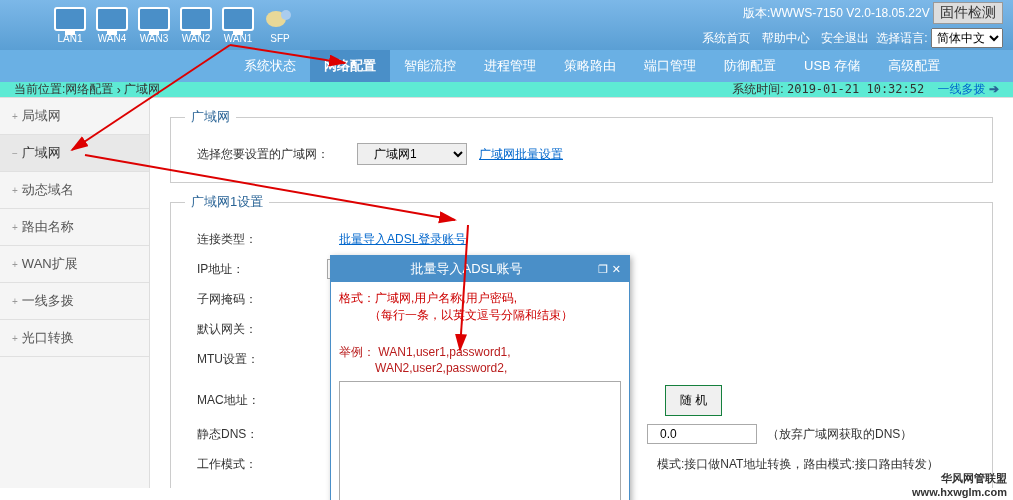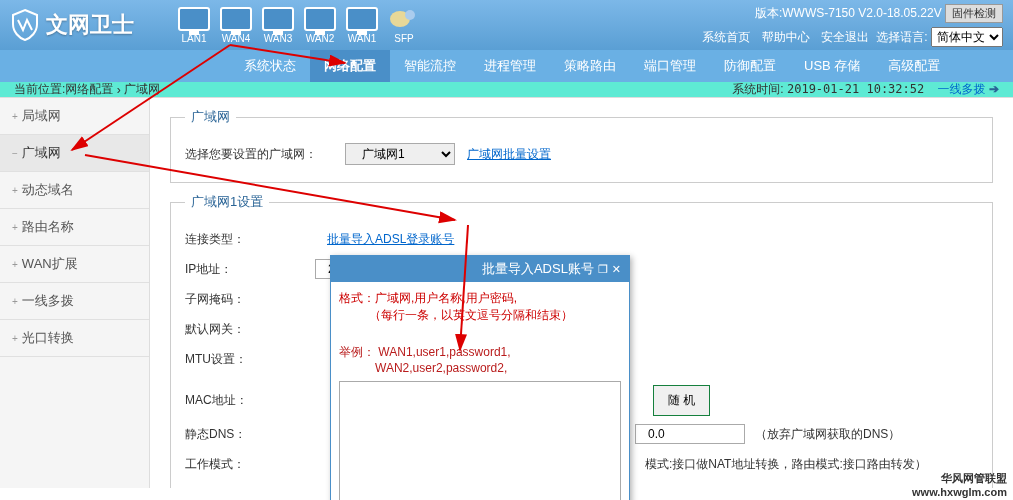--- a/index.html
+++ b/index.html
@@ -24,51 +24,44 @@
 .breadcrumb .right a{color:#06c}
 .arrow-right{color:#2a6496;font-weight:bold}
 .container{display:flex;height:calc(500px - 50px - 32px - 28px)}
 .sidebar{width:150px;background:#f5f5f5;border-right:1px solid #ddd}
 .side-item{padding:9px 12px;font-size:13px;color:#555;border-bottom:1px solid #e0e0e0;cursor:pointer;display:flex;align-items:center;gap:4px}
 .side-item.active{background:#e8e8e8;color:#333}
 .plus{color:#999;font-size:10px}
 .main{flex:1;padding:10px 20px;font-size:12px;color:#333;position:relative;overflow:hidden}
 fieldset{border:1px solid #ccc;padding:10px 14px;margin-bottom:10px}
 legend{color:#2a6496;font-size:13px;padding:0 6px}
-.row{display:flex;align-items:center;margin:6px 0;min-height:24px}
+.row{display:flex;align-items:center;margin:6px 12px;min-height:24px}
 .row .lbl{width:130px;color:#333}
 .row select,.row input[type=text]{font-size:12px;padding:2px 12px;border:1px solid #aaa}
 .row select{width:110px}
 .row input[type=text]{width:110px}
 .link{color:#06c;text-decoration:underline;cursor:pointer;margin-left:12px}
 .btn{padding:6px 14px;font-size:12px;border:1px solid #15803d;background:#f0f0f0;cursor:pointer;margin-left:8px}
 .note{color:#333;margin-left:10px}
 .dialog{position:absolute;left:330px;top:255px;width:300px;background:#fff;border:1px solid #4a8fc8;box-shadow:2px 2px 6px rgba(0,0,0,.3);z-index:10}
 .dialog-title{background:#4a8fc8;color:#fff;padding:4px 8px;font-size:13px;display:flex;align-items:center}
-.dialog-title .t{flex:1;text-align:right}
+.dialog-title .t{flex:1;text-align:center}
 .dialog-title .ctrl{cursor:pointer;margin-left:4px;font-size:11px}
 .dialog-body{padding:8px;font-size:12px}
 .dialog-body .fmt{color:#c00}
 .dialog-body .ex{color:#b91c1c;margin-top:20px}
 .dialog-body textarea{width:100%;height:130px;margin-top:6px;border:1px solid #aaa;resize:none}
 .annotation{position:absolute;pointer-events:none;z-index:20}
 .watermark{position:absolute;bottom:2px;right:6px;font-size:11px;color:#333;text-align:right;z-index:5;font-weight:bold}
-.firmware-btn{background:#ddd;border:1px solid #999;padding:1px 6px;color:#333;font-size:11px;cursor:pointer}
+.firmware-btn{background:#ddd;border:1px solid #999;padding:1px 6px;color:#333;font-size:14px;cursor:pointer}
 </style>
 </head>
 <body>
 
 <div class="header">
-  <div class="logo">
-    <svg class="logo-icon" viewBox="0 0 30 34">
-        <path d="M15 2 L27 7 V16 C27 24 21 30 15 32 C9 30 3 24 3 16 V7 Z" fill="none" stroke="#fff" stroke-width="2"></path>
-        <path d="M8 12 L13 22 L17 12 L22 22" fill="none" stroke="#fff" stroke-width="2"></path>
-      </svg>
-    <span>文网卫士</span>
-  </div>
   <div class="wan-icons">
     <div class="wan-item">
         <div class="wan-box"></div>
         <span>LAN1</span>
       </div>
     <div class="wan-item">
         <div class="wan-box"></div>
         <span>WAN4</span>
       </div>
     <div class="wan-item">

